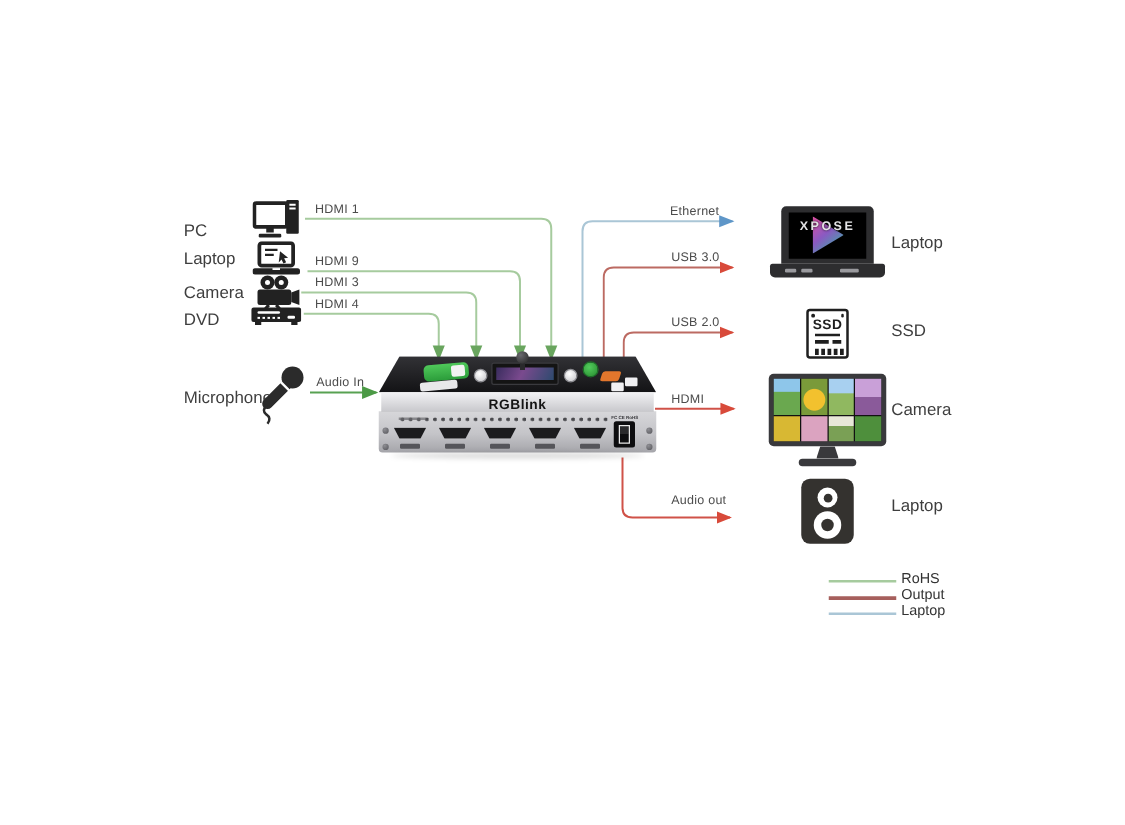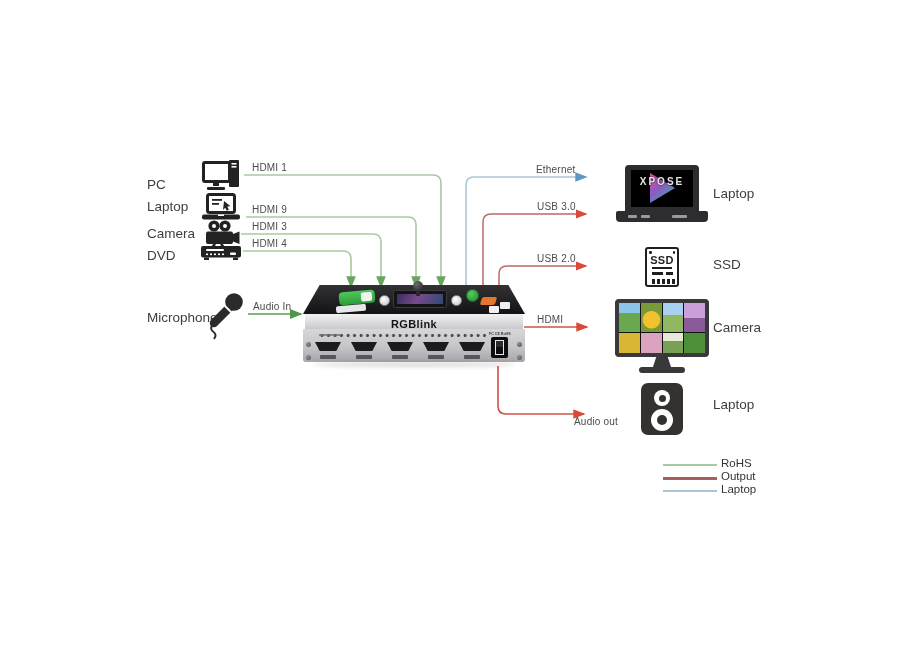--- a/index.html
+++ b/index.html
@@ -142,21 +142,21 @@
 
   <div class="conn-label" style="left:252px;top:162px;">HDMI 1</div>
   <div class="conn-label" style="left:252px;top:204px;">HDMI 9</div>
   <div class="conn-label" style="left:252px;top:221px;">HDMI 3</div>
   <div class="conn-label" style="left:252px;top:238px;">HDMI 4</div>
   <div class="conn-label" style="left:253px;top:301px;">Audio In</div>
   <div class="conn-label" style="left:536px;top:164px;">Ethernet</div>
   <div class="conn-label" style="left:537px;top:201px;">USB 3.0</div>
   <div class="conn-label" style="left:537px;top:253px;">USB 2.0</div>
   <div class="conn-label" style="left:537px;top:314px;">HDMI</div>
-  <div class="conn-label" style="left:537px;top:416px;margin-left:37px;">Audio out</div>
+  <div class="conn-label" style="left:537px;top:395px;">Audio out</div>
 
   <div class="node-label" style="left:147px;top:167px;margin-top:10px;">PC</div>
   <div class="node-label" style="left:147px;top:199px;">Laptop</div>
   <div class="node-label" style="left:147px;top:226px;">Camera</div>
   <div class="node-label" style="left:147px;top:248px;">DVD</div>
   <div class="node-label" style="left:147px;top:310px;">Microphone</div>
 
   <div class="node-label" style="left:713px;top:186px;">Laptop</div>
   <div class="node-label" style="left:713px;top:257px;">SSD</div>
   <div class="node-label" style="left:713px;top:320px;">Camera</div>

